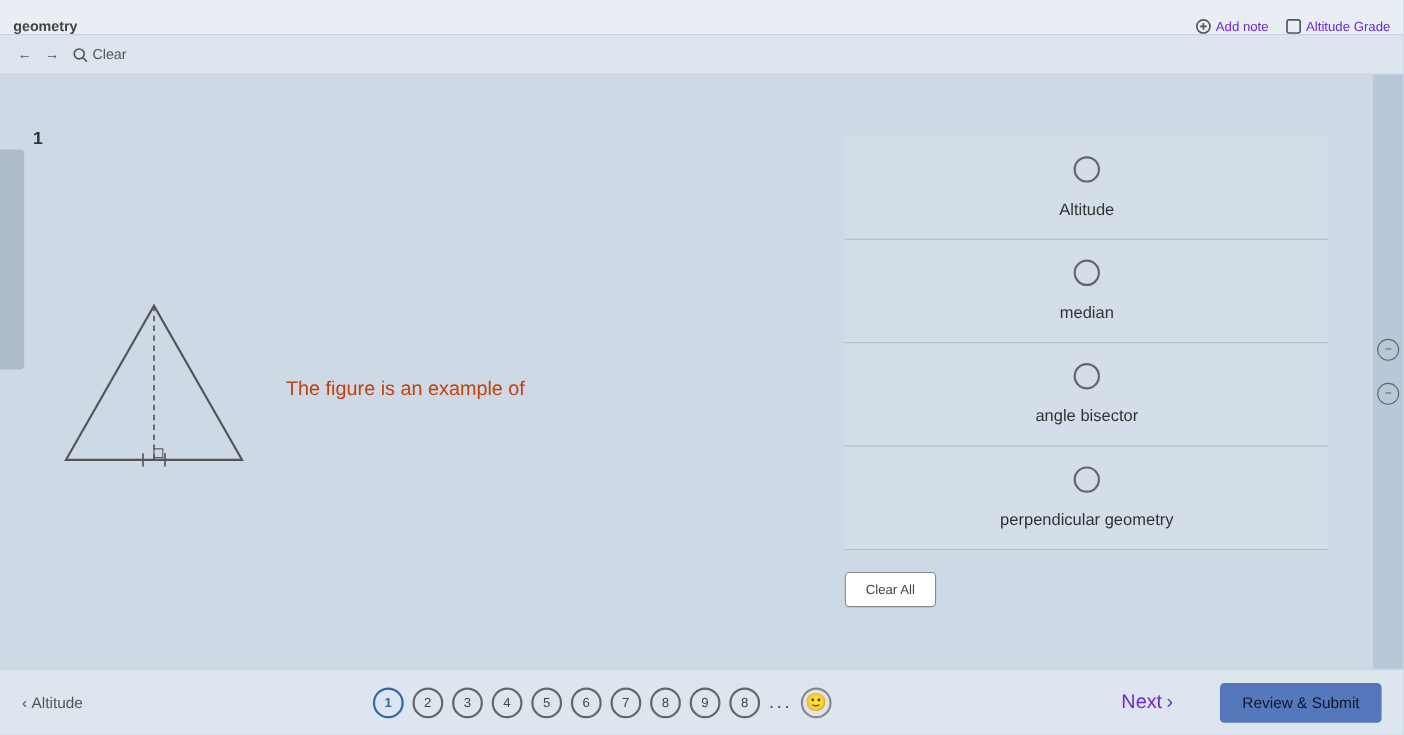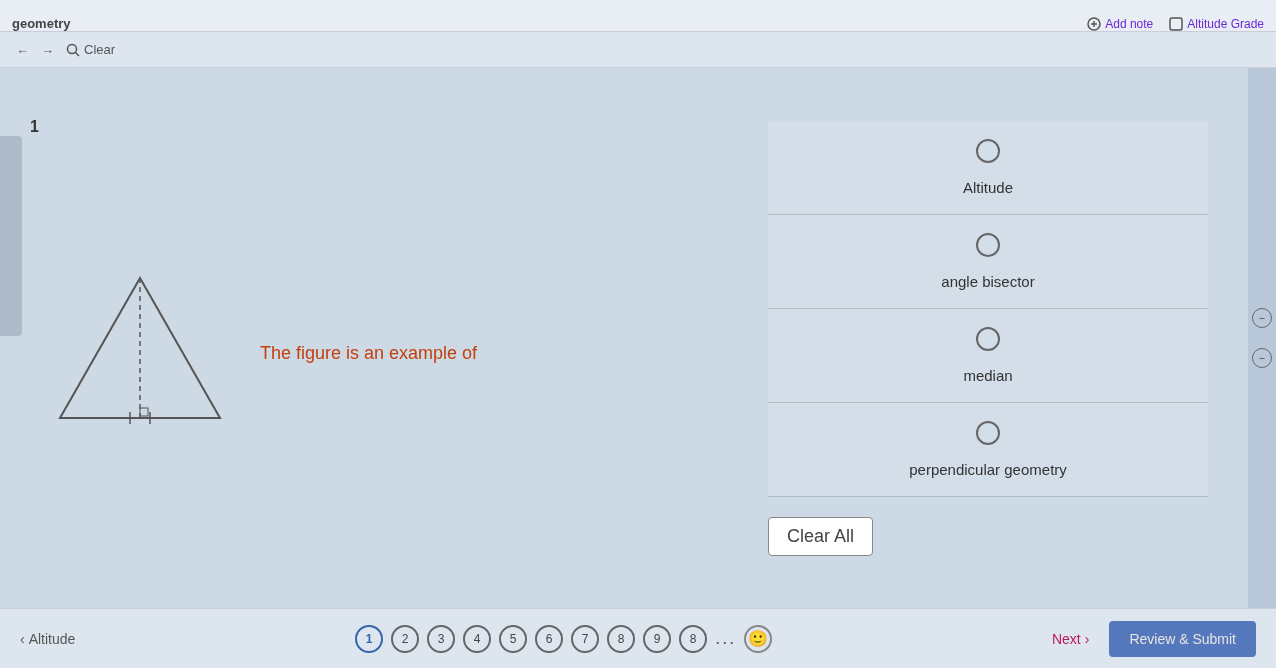--- a/index.html
+++ b/index.html
@@ -144,21 +144,21 @@
       font-size: 15px;
       color: #333;
     }
 
     .clear-all-btn {
       margin-top: 20px;
       padding: 8px 18px;
       border: 1.5px solid #888;
       background: white;
       border-radius: 4px;
-      font-size: 18px;
+      font-size: 12px;
       color: #444;
       cursor: pointer;
       width: fit-content;
     }
 
     
     .sidebar-right {
       width: 28px;
       background: #b8c8d8;
       display: flex;
@@ -236,38 +236,39 @@
     }
     .dots-text {
       font-size: 18px;
       color: #555;
       letter-spacing: 2px;
     }
 
     .next-btn {
       background: none;
       border: none;
-      font-size: 14px;
-      color: #be185d;
+      font-size: 18px;
+      color: #6d28d9;
       cursor: pointer;
       display: flex;
       align-items: center;
       gap: 4px;
       margin-right: 10px;
     }
 
     .review-btn {
       background: #5577bb;
-      color: #e5e5e5;
+      color: #0f172a;
       border: none;
       padding: 10px 20px;
       border-radius: 4px;
       font-size: 14px;
       cursor: pointer;
       font-weight: 500;
+      margin-left: 23px;
     }
 
     
     .left-edge {
       position: absolute;
       left: 0;
       top: 68px;
       width: 22px;
       height: 200px;
       background: rgba(100,120,140,0.3);
@@ -342,25 +343,25 @@
     </div>
   </div>
 
   <div class="answer-panel">
     <div class="answer-option">
       <div class="radio-circle"></div>
       <span class="option-label">Altitude</span>
     </div>
     <div class="answer-option">
       <div class="radio-circle"></div>
-      <span class="option-label">angle bisector</span>
+      <span class="option-label">median</span>
     </div>
     <div class="answer-option">
       <div class="radio-circle"></div>
-      <span class="option-label">median</span>
+      <span class="option-label">angle bisector</span>
     </div>
     <div class="answer-option">
       <div class="radio-circle"></div>
       <span class="option-label">perpendicular geometry</span>
     </div>
     <button class="clear-all-btn">Clear All</button>
   </div>
 
   <div class="sidebar-right">
     <div class="sidebar-hint">−</div>

